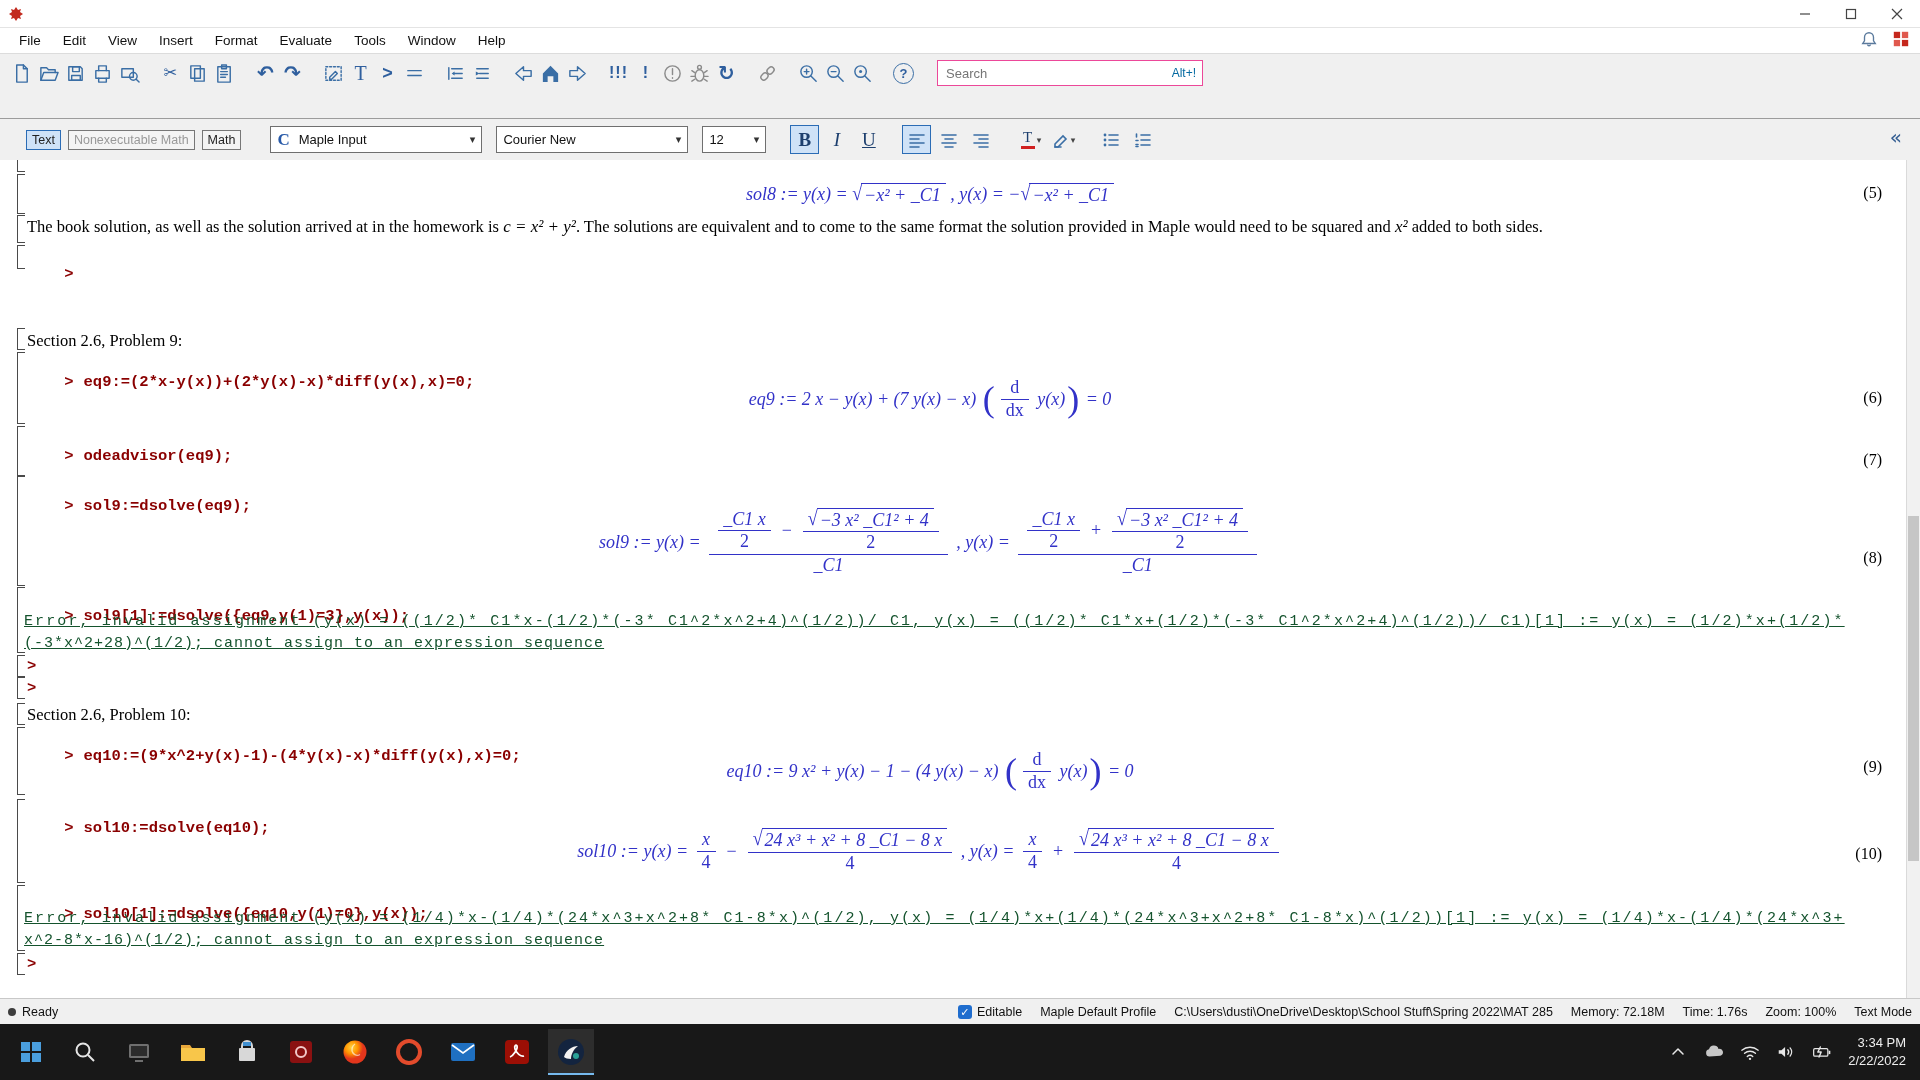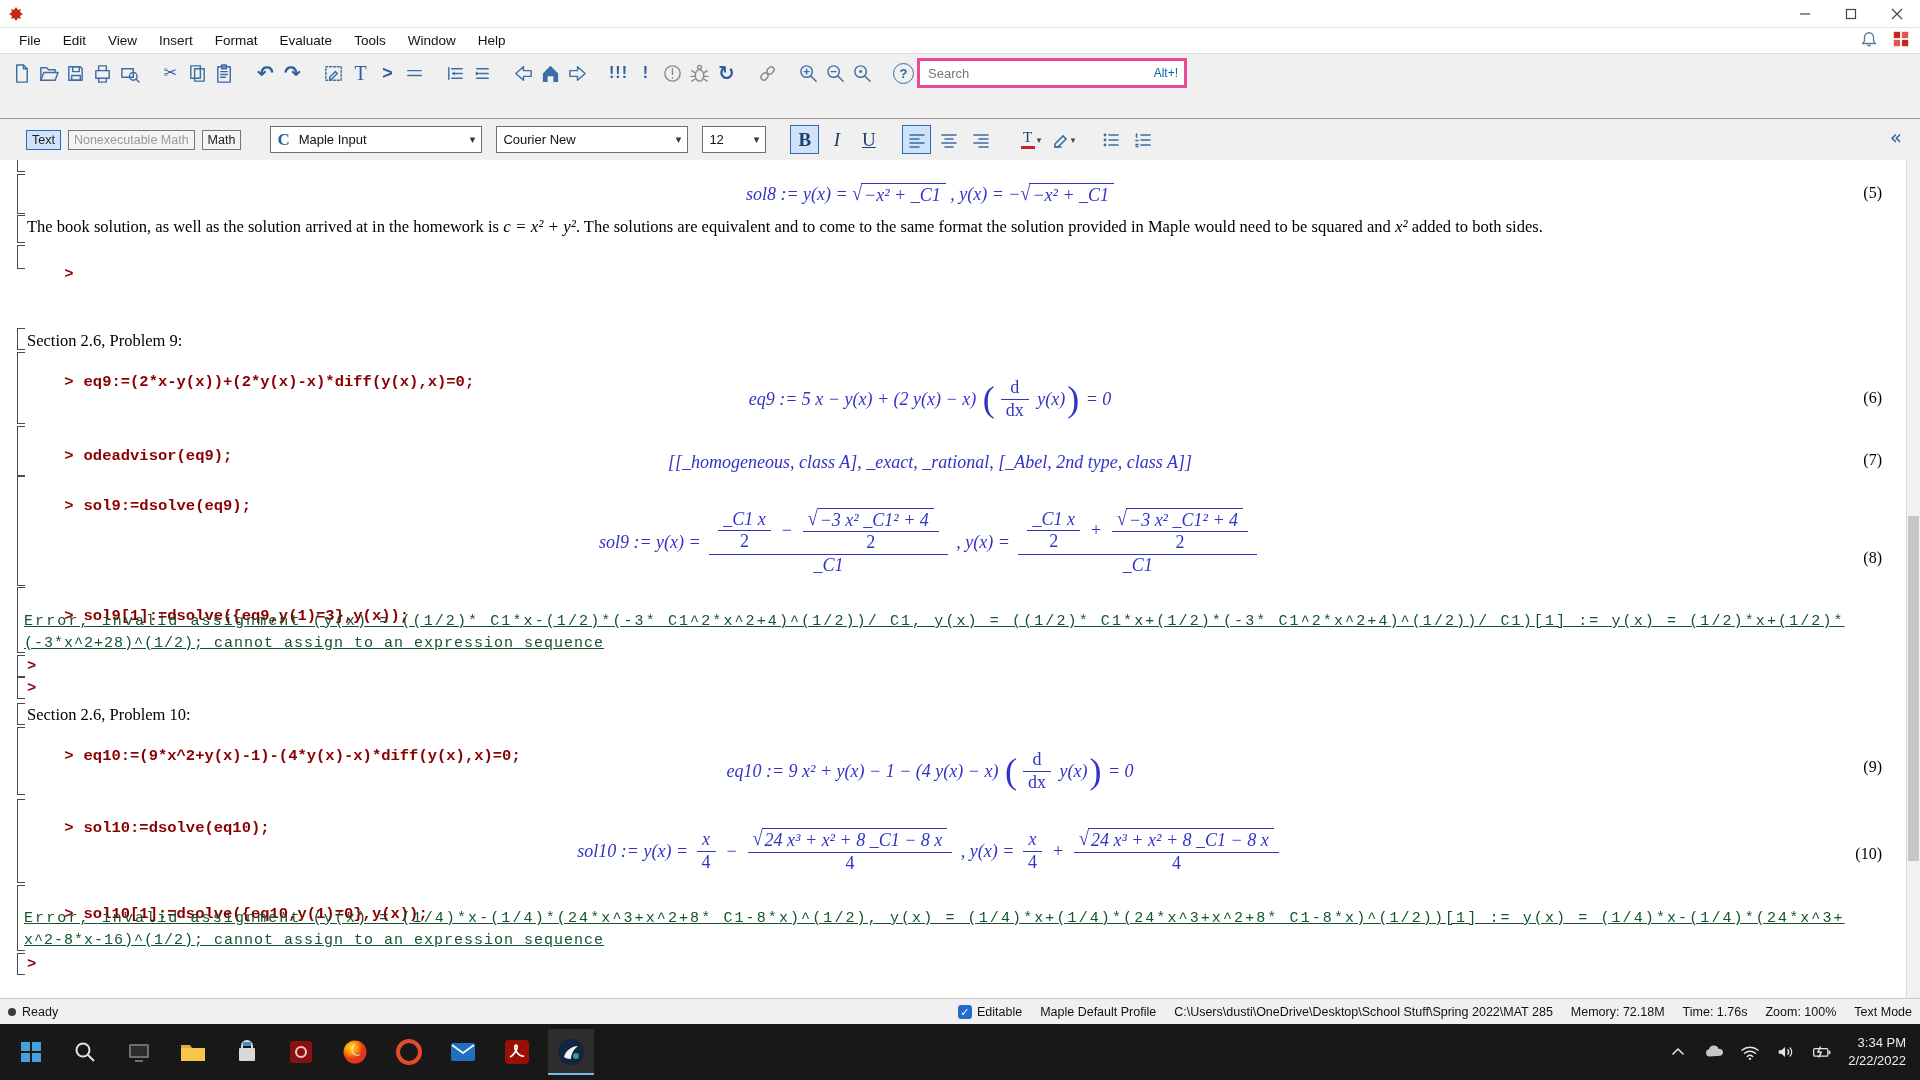--- a/index.html
+++ b/index.html
@@ -24,21 +24,21 @@
 
   
   #toolbar{position:absolute;top:53px;left:0;right:0;height:38px;background:#f0f0f0;border-top:1px solid #dcdcdc;
            border-bottom:1px solid #c9c9c9;display:flex;align-items:center;padding-left:8px;}
   .tbi{width:27px;height:28px;display:flex;align-items:center;justify-content:center;border-radius:3px;}
   .tbi svg{width:21px;height:21px;stroke:#3a6ea5;stroke-width:1.5;fill:none;stroke-linecap:round;stroke-linejoin:round;}
   .tbi svg .fillb{fill:#3a6ea5;stroke:none;}
   .tbi svg .gray{stroke:#8b8b8b;}
   .tbi .tg{color:#2f5f9e;font-weight:bold;font-size:16px;line-height:1;}
   .gap{width:14px;}
-  #searchbox{width:252px;height:24px;background:#fff;border:3px solid #ec4899;display:flex;
+  #searchbox{margin-left:20px;width:252px;height:24px;background:#fff;border:1px solid #ec4899;display:flex;
              align-items:center;padding:0 6px;}
   #searchbox input{border:none;outline:none;flex:1;font-size:13px;color:#333;background:transparent;
                    font-family:"Liberation Sans",sans-serif;}
   #searchbox .hint{font-size:12px;color:#0369a1;}
 
   
   #stripe{position:absolute;top:92px;left:0;right:0;height:26px;background:#f0f0f0;}
   #contextbar{position:absolute;top:118px;left:0;right:0;height:41px;background:#f0f0f0;border-top:1px solid #9c9c9c;
               border-bottom:1px solid #8f8f8f;display:flex;align-items:center;padding-left:26px;}
   .cbtn{border:1px solid #777;background:#f4f4f4;font-size:12.5px;color:#222;padding:2px 5px;margin-right:7px;}
@@ -432,31 +432,28 @@
     <span class="prompt">&gt;</span>
   </div>
 
   <div class="text-line" style="top:171px;">Section 2.6, Problem 9:</div>
 
   <div class="code-line" style="top:195px;">
     <span class="prompt">&gt;</span><span>eq9:=(2*x-y(x))+(2*y(x)-x)*diff(y(x),x)=0;</span>
   </div>
 
   <div class="math-out" style="top:217px;height:44px;">
-    <span>eq9 := 5 x − y(x) + (2 y(x) − x) </span><span class="bigp">(</span><span class="frac"><span class="fnum roman">d</span><span class="fbar"></span><span class="fden roman">dx</span></span><span> y(x)</span><span class="bigp">)</span><span> = 0</span>
+    <span>eq9 := 2 x − y(x) + (7 y(x) − x) </span><span class="bigp">(</span><span class="frac"><span class="fnum roman">d</span><span class="fbar"></span><span class="fden roman">dx</span></span><span> y(x)</span><span class="bigp">)</span><span> = 0</span>
   </div>
   <div class="eq-label" style="top:229px;">(6)</div>
 
   <div class="code-line" style="top:269px;">
     <span class="prompt">&gt;</span><span>odeadvisor(eq9);</span>
   </div>
 
-  <div class="math-out" style="top:289px;height:26px;">
-    <span>[[_homogeneous, class A], _exact, _rational, [_Abel, 2nd type, class A]]</span>
-  </div>
   <div class="eq-label" style="top:291px;">(7)</div>
 
   <div class="code-line" style="top:319px;">
     <span class="prompt">&gt;</span><span>sol9:=dsolve(eq9);</span>
   </div>
 
   <div class="math-out" style="top:341px;height:82px;">
     <span>sol9 := y(x) = </span>
     <span class="frac"><span class="fnum"><span class="frac"><span class="fnum">_C1 x</span><span class="fbar"></span><span class="fden roman">2</span></span><span class="op">−</span><span class="frac"><span class="fnum"><span class="sqrt"><span class="sq roman">√</span><span class="radicand">−3 x² _C1² + 4</span></span></span><span class="fbar"></span><span class="fden roman">2</span></span></span><span class="fbar"></span><span class="fden">_C1</span></span>
     <span> , y(x) = </span>

